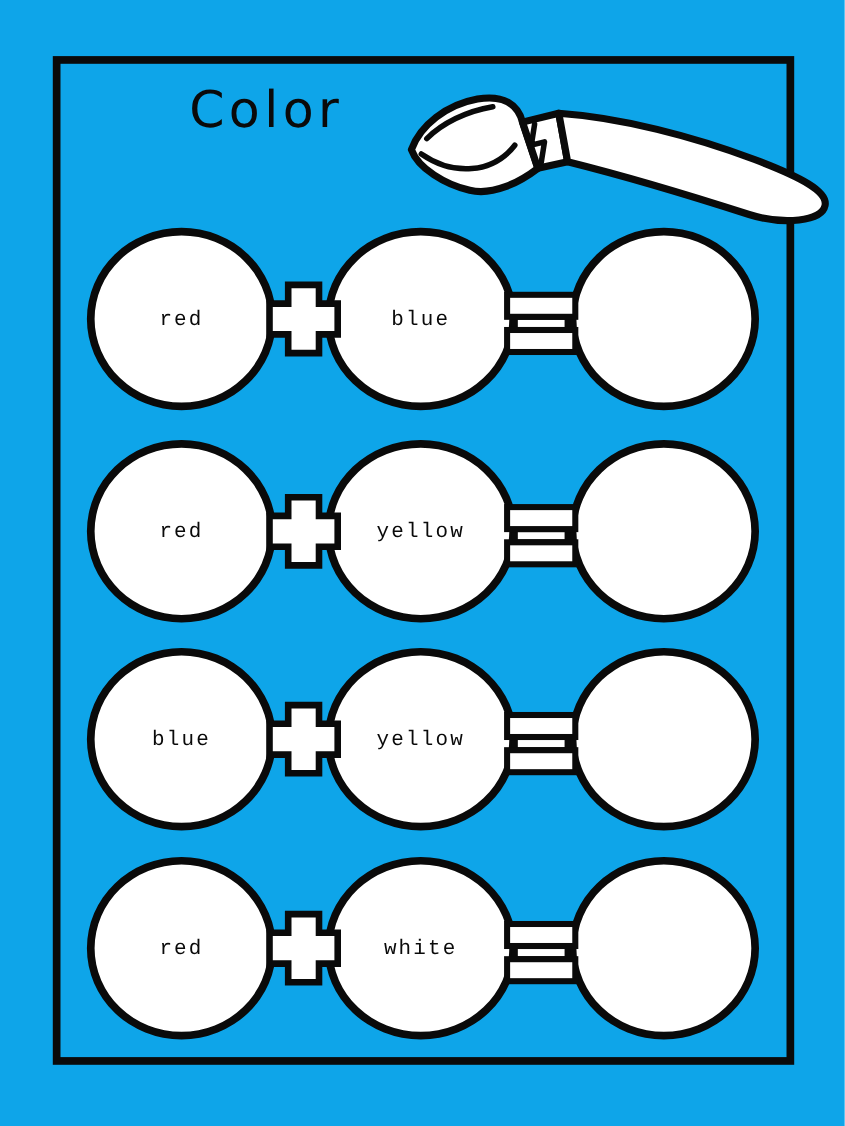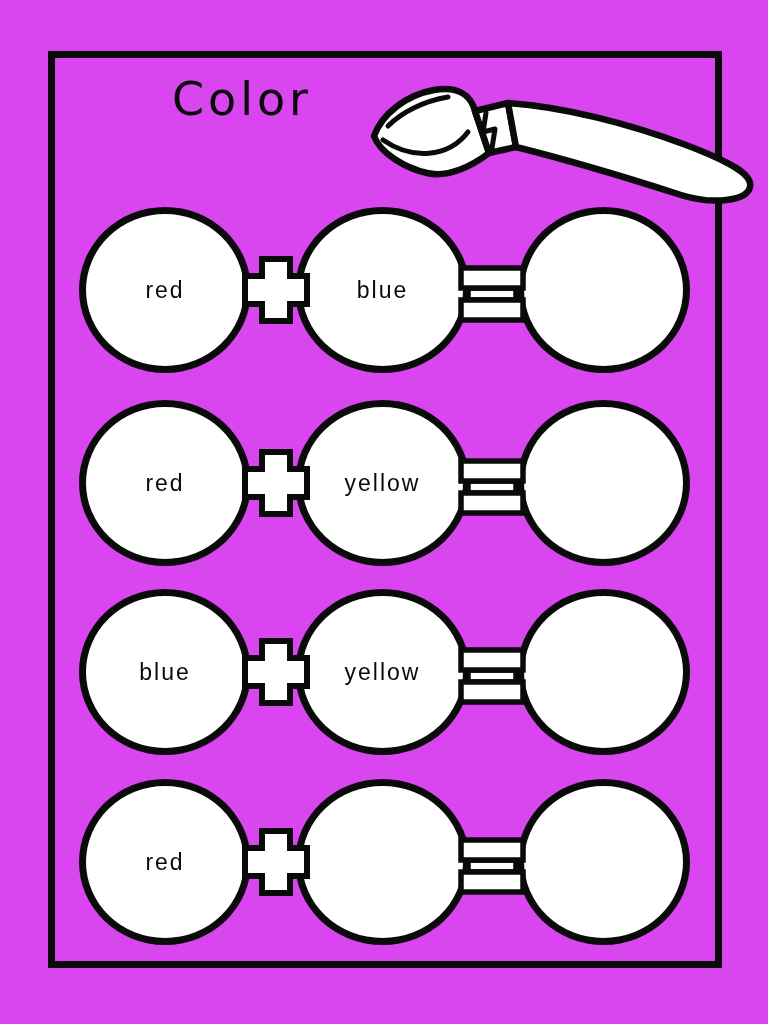--- a/index.html
+++ b/index.html
@@ -1,20 +1,20 @@
 <!DOCTYPE html>
 <html><head>
 <meta charset="utf-8">
 <style>
   html, body { margin: 0; padding: 0; background: #ffffff; }
   .page {
     position: relative;
     width: 768px;
     height: 1024px;
-    background: #d946ef;
+    background: #0ea5e9;
     overflow: hidden;
     font-family: "DejaVu Sans", sans-serif;
     color: #0a0a0a;
   }
   .frame {
     position: absolute;
     left: 48px; top: 51px;
     width: 674px; height: 917px;
     border: 7px solid #0a0a0a;
     box-sizing: border-box;
@@ -50,22 +50,22 @@
     border-radius: 50%;
     background: #ffffff;
   }
   .c-left  { left: 79px;  top: 2px; width: 172px; height: 166px; }
   .c-mid   { left: 295px; top: 2px; width: 175px; height: 166px; }
   .c-right { left: 517px; top: 2px; width: 173px; height: 166px; }
   .label {
     position: absolute;
     top: 0; height: 170px;
     display: flex; align-items: center; justify-content: center;
-    font-family: Liberation Sans, sans-serif;
-    font-size: 23px;
+    font-family: Liberation Mono, monospace;
+    font-size: 19px;
     letter-spacing: 2px;
     color: #0a0a0a;
   }
   .l-left { left: 79px;  width: 172px; }
   .l-mid  { left: 295px; width: 175px; }
   .op-plus { position: absolute; left: 240px; top: 49px; width: 72px; height: 72px; }
   .op-eq   { position: absolute; left: 455px; top: 58px; width: 74px; height: 62px; }
 </style>
 </head>
 <body>
@@ -143,15 +143,16 @@
     <div class="circle c-right"></div>
     <svg class="op-plus" viewBox="0 0 72 72">
       <polygon points="22,5 50,5 50,22 67,22 67,50 50,50 50,67 22,67 22,50 5,50 5,22 22,22" fill="#ffffff" stroke="#0a0a0a" stroke-width="6" stroke-linejoin="miter"></polygon>
     </svg>
     <svg class="op-eq" viewBox="0 0 74 62">
       <rect x="13" y="25" width="48" height="12" fill="#ffffff" stroke="#0a0a0a" stroke-width="5.5"></rect>
       <rect x="6" y="5" width="62" height="20" fill="#ffffff" stroke="#0a0a0a" stroke-width="5.5"></rect>
       <rect x="6" y="37" width="62" height="20" fill="#ffffff" stroke="#0a0a0a" stroke-width="5.5"></rect>
     </svg>
     <div class="label l-left">red</div>
+    <div class="label l-mid">white</div>
   </div>
 
 </div>
 
 </body></html>

